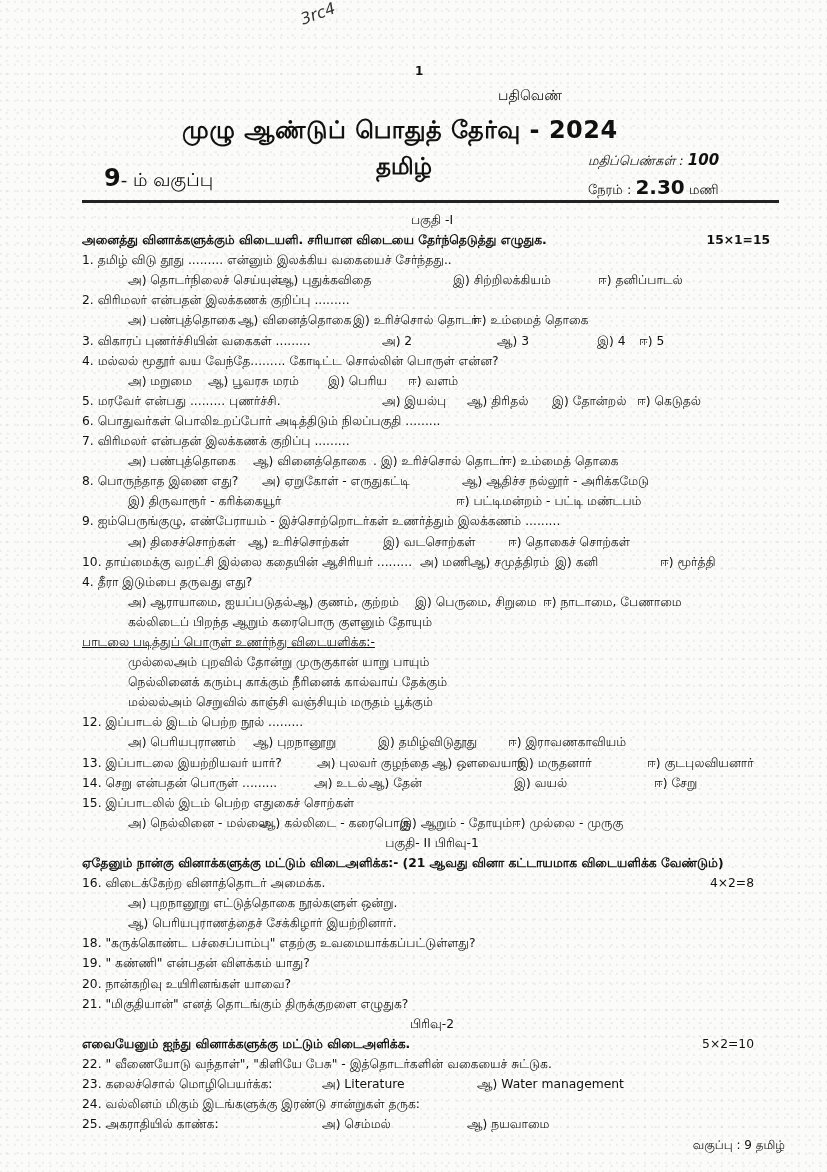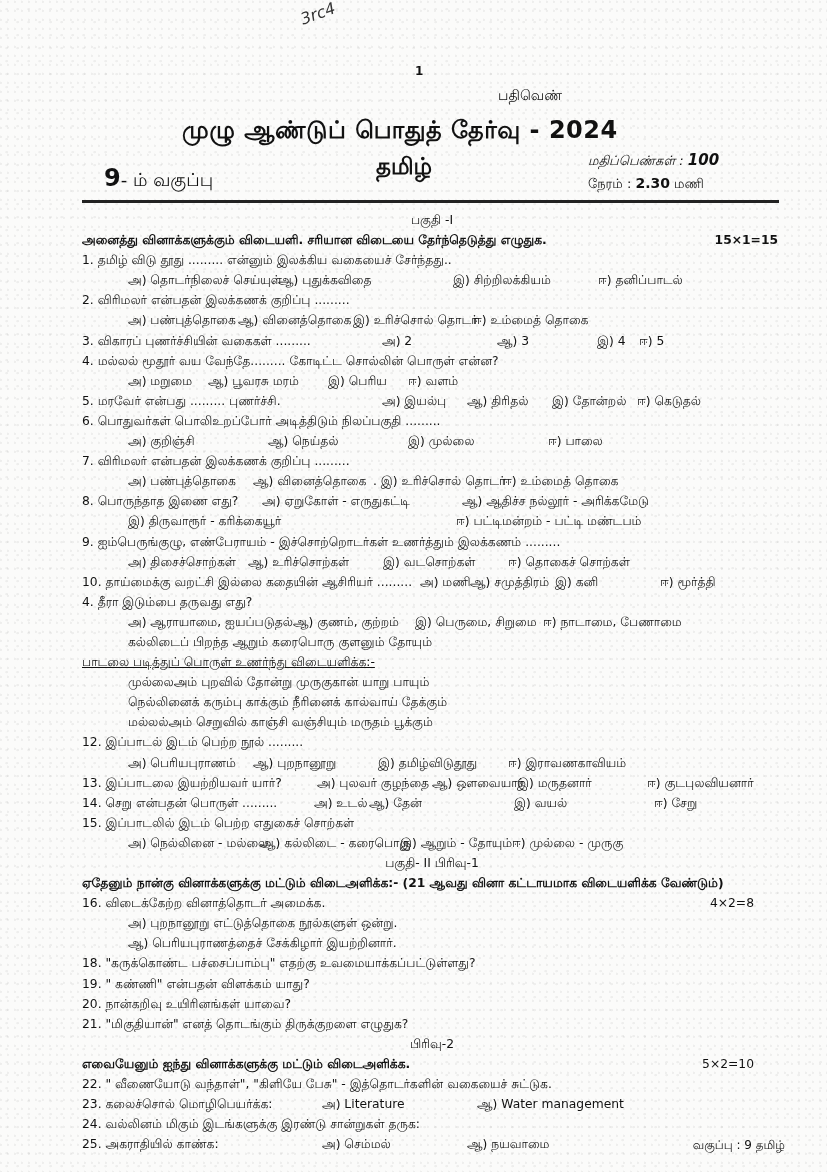--- a/index.html
+++ b/index.html
@@ -20,28 +20,28 @@
   .pagenum { left:415px; top:64px; font-size:12px; font-weight:bold; }
   .scribble { left:300px; top:4px; font-size:16px; color:#333; transform:rotate(-20deg); font-style:italic; }
   .regno { left:498px; top:87px; font-size:14px; }
   .exam-title { left:182px; top:116px; font-size:24px; font-weight:bold; letter-spacing:0.5px; }
   .subject { left:376px; top:153px; font-size:23px; font-weight:bold; }
   .marks { left:588px; top:151px; font-size:13px;font-style:italic; }
   .marks b { font-size:15px; }
   .grade { left:104px; top:164px; font-size:18px; }
   .grade b { font-size:24px; }
   .time { left:588px; top:175px; font-size:13px; }
-  .time b { font-size:14px; }
+  .time b { font-size:20px; }
   .hrule { position:absolute; left:82px; right:48px; top:200px; height:3px; background:#222; }
   .body-lines { position:absolute; left:82px; top:210px; width:700px; font-size:12.3px; line-height:20.1px; }
   .ln { position:relative; height:20.1px; white-space:nowrap; }
   .ln.ind { padding-left:46px; }
   .ln.poem { padding-left:46px; }
   .ctr { text-align:center; }
-  .rt { position:absolute; right:4px; top:0; }
+  .rt { position:absolute; right:12px; top:0; }
   .bold { font-weight:bold; }
   .ul { text-decoration:underline; }
   .opt { display:inline-block; }
   .footer { right:42px; top:1138px; font-size:12px; }
 </style>
 </head>
 <body>
 
 <div class="noise"></div>
 
@@ -67,23 +67,20 @@
   <div class="ln ind">
     <span class="opt" style="width:110px">அ) பண்புத்தொகை</span><span class="opt" style="width:115px">ஆ) வினைத்தொகை</span><span class="opt" style="width:120px">இ) உரிச்சொல் தொடர்</span><span class="opt">ஈ) உம்மைத் தொகை</span>
   </div>
   <div class="ln"><span class="opt" style="width:300px">3. விகாரப் புணர்ச்சியின் வகைகள் .........</span><span class="opt" style="width:115px">அ) 2</span><span class="opt" style="width:100px">ஆ) 3</span><span class="opt" style="width:42px">இ) 4</span><span class="opt">ஈ) 5</span></div>
   <div class="ln">4. மல்லல் மூதூர் வய வேந்தே......... கோடிட்ட சொல்லின் பொருள் என்ன?</div>
   <div class="ln ind">
     <span class="opt" style="width:80px">அ) மறுமை</span><span class="opt" style="width:120px">ஆ) பூவரசு மரம்</span><span class="opt" style="width:80px">இ) பெரிய</span><span class="opt">ஈ) வளம்</span>
   </div>
   <div class="ln"><span class="opt" style="width:300px">5. மரவேர் என்பது ......... புணர்ச்சி.</span><span class="opt" style="width:85px">அ) இயல்பு</span><span class="opt" style="width:85px">ஆ) திரிதல்</span><span class="opt" style="width:85px">இ) தோன்றல்</span><span class="opt">ஈ) கெடுதல்</span></div>
   <div class="ln">6. பொதுவர்கள் பொலிஉறப்போர் அடித்திடும் நிலப்பகுதி .........</div>
-  <div class="ln ind">
-    <span class="opt" style="width:140px">அ) குறிஞ்சி</span><span class="opt" style="width:140px">ஆ) நெய்தல்</span><span class="opt" style="width:140px">இ) முல்லை</span><span class="opt">ஈ) பாலை</span>
-  </div>
   <div class="ln">7.  விரிமலர் என்பதன் இலக்கணக் குறிப்பு .........</div>
   <div class="ln ind">
     <span class="opt" style="width:125px">அ) பண்புத்தொகை</span><span class="opt" style="width:120px">ஆ) வினைத்தொகை</span><span class="opt" style="width:130px">. இ) உரிச்சொல் தொடர்</span><span class="opt">ஈ) உம்மைத் தொகை</span>
   </div>
   <div class="ln"><span class="opt" style="width:180px">8. பொருந்தாத இணை எது?</span><span class="opt" style="width:200px">அ) ஏறுகோள் - எருதுகட்டி</span><span class="opt">ஆ) ஆதிச்ச நல்லூர் - அரிக்கமேடு</span></div>
   <div class="ln ind">
     <span class="opt" style="width:328px">இ) திருவாரூர் - கரிக்கையூர்</span><span class="opt">ஈ) பட்டிமன்றம் - பட்டி மண்டபம்</span>
   </div>
   <div class="ln">9. ஐம்பெருங்குழு, எண்பேராயம் - இச்சொற்றொடர்கள் உணர்த்தும் இலக்கணம் .........</div>
   <div class="ln ind">

